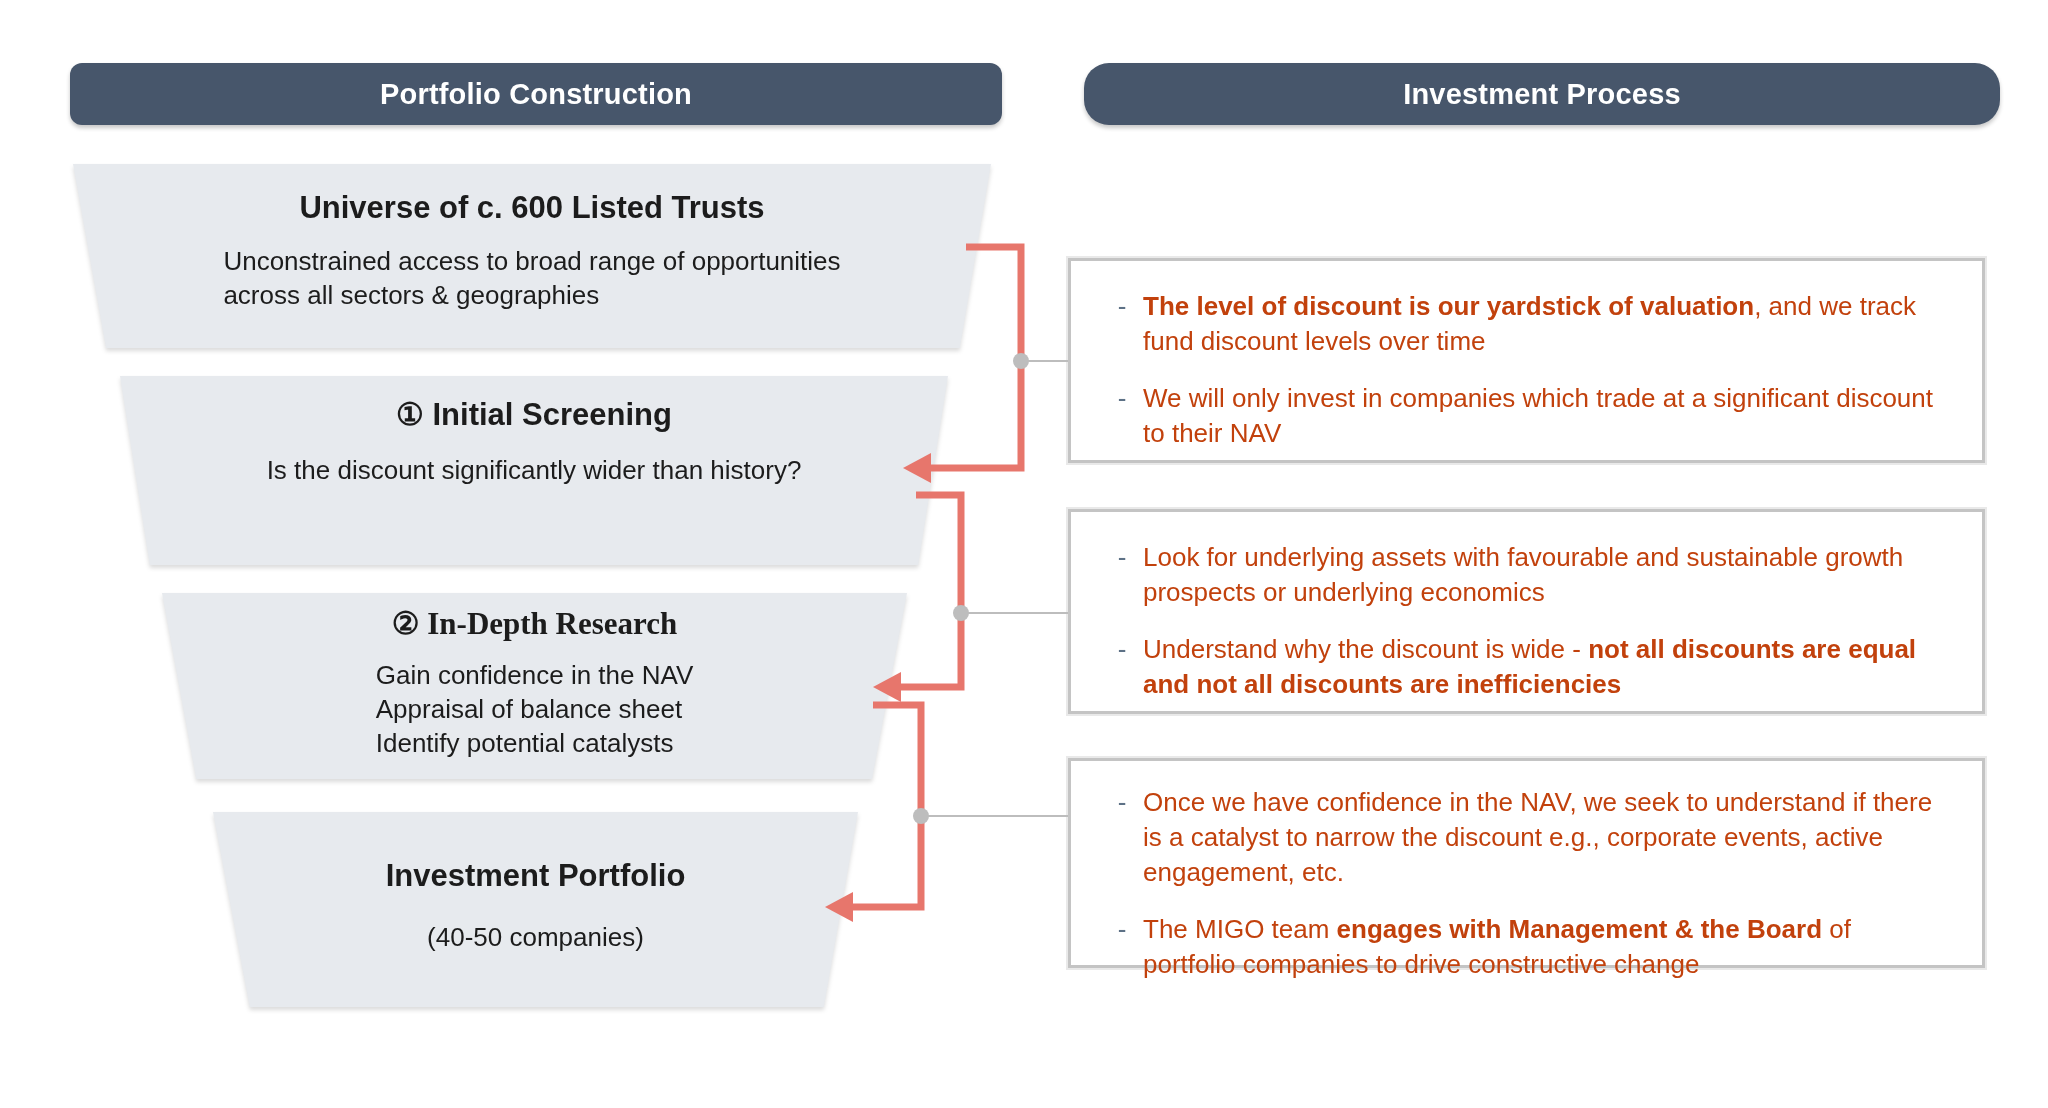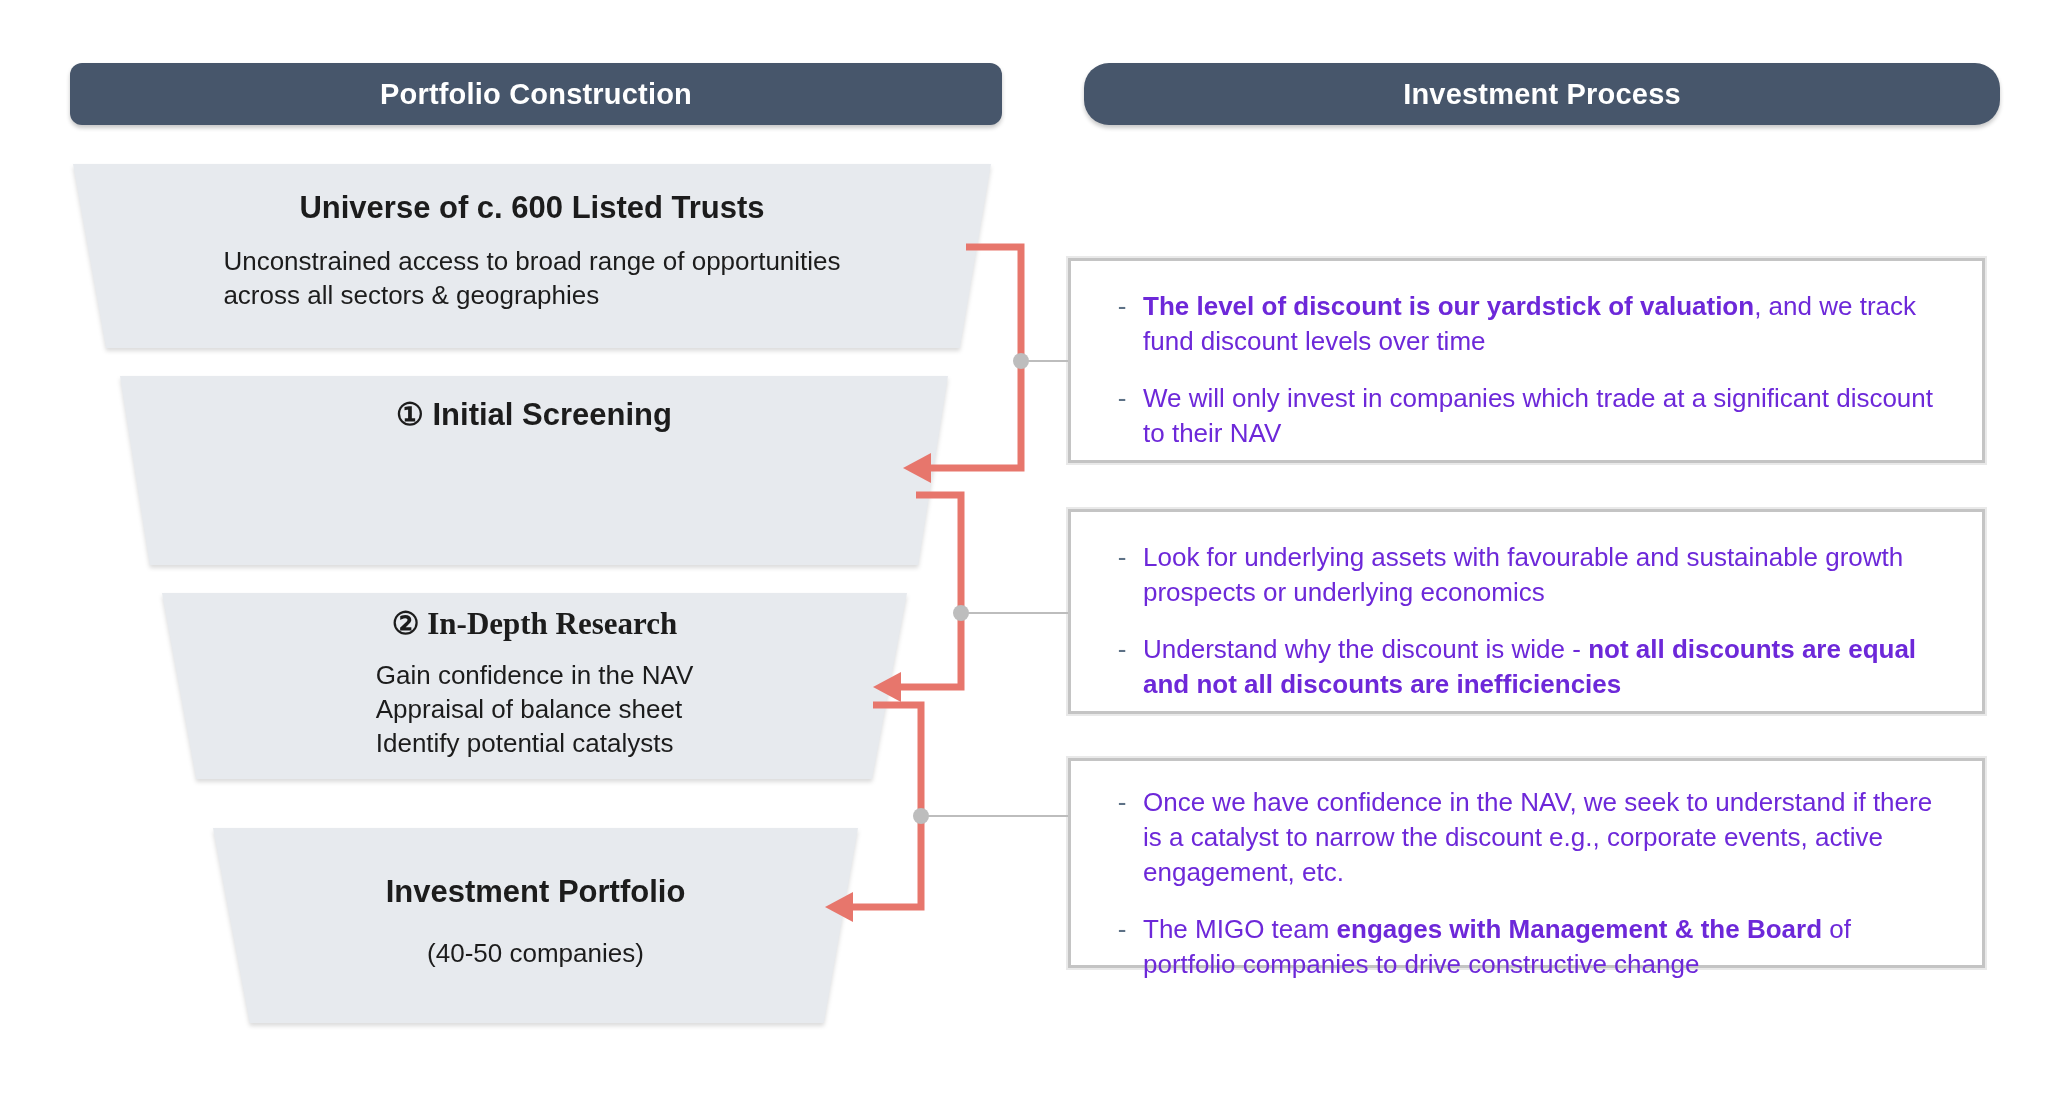--- a/index.html
+++ b/index.html
@@ -42,21 +42,21 @@
   .s1 .stage-body{margin-top:18px;}
   .wrap-s2{left:120px;top:376px;width:828px;height:189px;}
   .s2{clip-path:polygon(0 0,100% 0,96.4% 100%,3.6% 100%);}
   .s2 .stage-title{margin-top:20px;}
   .s2 .stage-body{margin-top:20px;}
   .wrap-s3{left:162px;top:593px;width:745px;height:186px;}
   .s3{clip-path:polygon(0 0,100% 0,95.3% 100%,4.6% 100%);}
   .s3 .stage-title{margin-top:12px;font-family:Liberation Serif, serif;}
   .s3 .stage-body{margin-top:16px;}
   .wrap-s4{left:213px;top:812px;width:645px;height:195px;}
-  .s4{clip-path:polygon(0 0,100% 0,94.7% 100%,5.7% 100%);margin-top:16px;}
+  .s4{clip-path:polygon(0 0,100% 0,94.7% 100%,5.7% 100%);}
   .s4 .stage-title{margin-top:46px;}
   .s4 .stage-body{margin-top:26px;}
   
   .pbox{
     position:absolute;
     left:1068px;width:917px;
     background:#ffffff;
     border:3px solid #C4C4C4;
     box-shadow:0 0 0 2px #E9E9E9;
     box-sizing:border-box;
@@ -64,21 +64,21 @@
   }
   .pbox-1{top:258px;height:205px;}
   .pbox-2{top:509px;height:205px;}
   .pbox-3{top:758px;height:210px;padding-top:24px;}
   .bullet{display:flex;margin-bottom:22px;}
   .bullet-dash{
     width:42px;flex:0 0 42px;
     font-size:26px;line-height:35px;
     color:#5D7186;text-align:center;
   }
-  .bullet-text{font-size:26px;line-height:35px;color:#6d28d9;}
+  .bullet-text{font-size:26px;line-height:35px;color:#c2410c;}
   .bullet-text b{font-weight:bold;}
   
   .overlay{position:absolute;left:0;top:0;width:2048px;height:1108px;pointer-events:none;}
 </style>
 </head>
 <body>
 
 <div class="canvas">
 
   <div class="hdr hdr-left">Portfolio Construction</div>
@@ -91,20 +91,21 @@
         <div class="stage-line">Unconstrained access to broad range of opportunities</div>
         <div class="stage-line">across all sectors &amp; geographies</div>
       </div>
     </div>
   </div>
 
   <div class="stage-wrap wrap-s2">
     <div class="stage s2">
       <div class="stage-title">① Initial Screening</div>
       <div class="stage-body">
+        <div class="stage-line">Is the discount significantly wider than history?</div>
       </div>
     </div>
   </div>
 
   <div class="stage-wrap wrap-s3">
     <div class="stage s3">
       <div class="stage-title">② In-Depth Research</div>
       <div class="stage-body">
         <div class="stage-line">Gain confidence in the NAV</div>
         <div class="stage-line">Appraisal of balance sheet</div>

